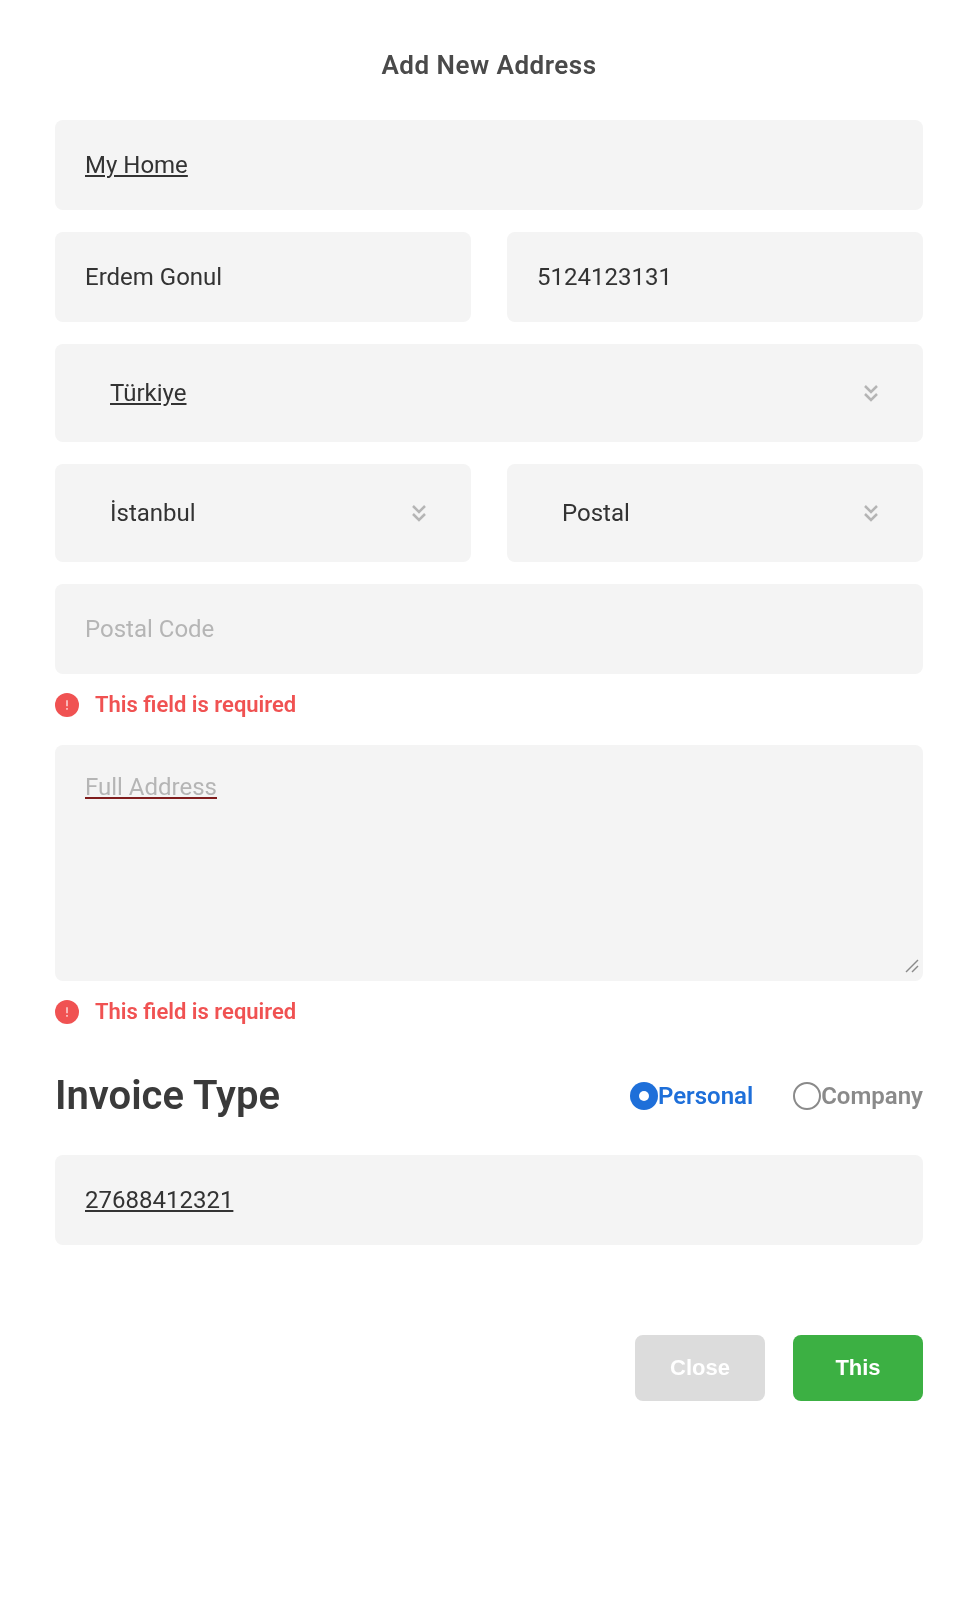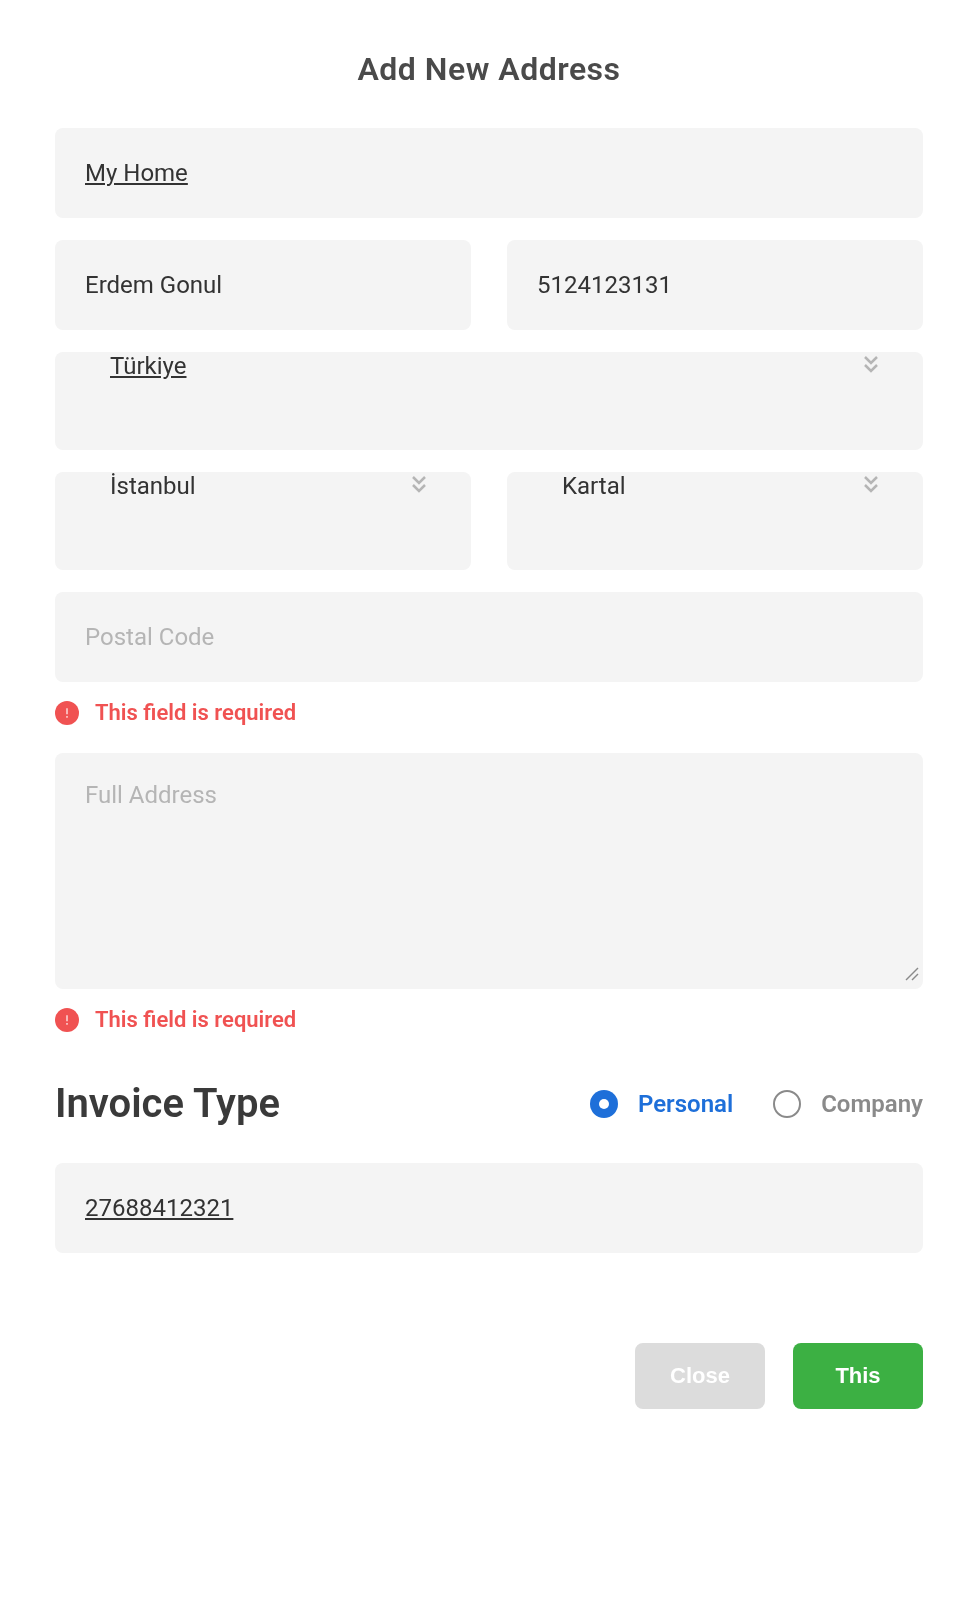--- a/index.html
+++ b/index.html
@@ -6,21 +6,21 @@
   body {
     width: 978px;
     height: 1598px;
     background: #ffffff;
     font-family: -apple-system, BlinkMacSystemFont, "Segoe UI", Roboto, Helvetica, Arial, sans-serif;
     padding: 50px 55px;
     color: #3a3a3a;
   }
   .title {
     text-align: center;
-    font-size: 32px;
+    font-size: 26px;
     font-weight: 600;
     color: #4a4a4a;
     margin-bottom: 40px;
     letter-spacing: 0.5px;
   }
   .field {
     background: #f4f4f4;
     border: none;
     border-radius: 8px;
     height: 90px;
@@ -47,20 +47,21 @@
     gap: 36px;
     margin-bottom: 22px;
   }
   .row > .field { flex: 1; }
   .single { margin-bottom: 22px; text-decoration: underline; }
   .select {
     background: #f4f4f4;
     border-radius: 8px;
     height: 98px;
     display: flex;
+    align-items: center;
     justify-content: space-between;
     padding: 0 40px 0 55px;
     font-size: 24px;
     color: #333;
     cursor: pointer;
   }
   .select.half { flex: 1; }
   .chev {
     display: inline-block;
     line-height: 0;
@@ -75,21 +76,22 @@
   }
   .textarea {
     background: transparent;
     border: none;
     outline: none;
     resize: none;
     width: 100%;
     height: 176px;
     font-size: 24px;
     font-family: inherit;
-    color: #0369a1;
+    color: #7f1d1d;
+    text-decoration: underline;
   }
   .textarea::placeholder { color: #b5b5b5; }
   .resize-handle {
     position: absolute;
     right: 4px;
     bottom: 4px;
   }
   .resize-handle svg { width: 16px; height: 16px; }
   .error-row {
     display: flex;
@@ -126,21 +128,21 @@
     flex: 1;
   }
   .radio-group {
     display: flex;
     align-items: center;
     gap: 40px;
   }
   .radio-option {
     display: flex;
     align-items: center;
-    gap: 20px;
+    gap: 0;
     cursor: pointer;
   }
   .radio-outer {
     width: 28px;
     height: 28px;
     border-radius: 50%;
     display: flex;
     align-items: center;
     justify-content: center;
   }
@@ -221,21 +223,21 @@
   <div class="select half">
     <span>İstanbul</span>
     <span class="chev">
       <svg viewBox="0 0 24 24" fill="none" stroke="#b5b5b5" stroke-width="2.5">
         <polyline points="6 5 12 11 18 5"></polyline>
         <polyline points="6 13 12 19 18 13"></polyline>
       </svg>
     </span>
   </div>
   <div class="select half">
-    <span>Kartal</span>
+    <span>Postal</span>
     <span class="chev">
       <svg viewBox="0 0 24 24" fill="none" stroke="#b5b5b5" stroke-width="2.5">
         <polyline points="6 5 12 11 18 5"></polyline>
         <polyline points="6 13 12 19 18 13"></polyline>
       </svg>
     </span>
   </div>
 </div>
 
 <div class="field">

